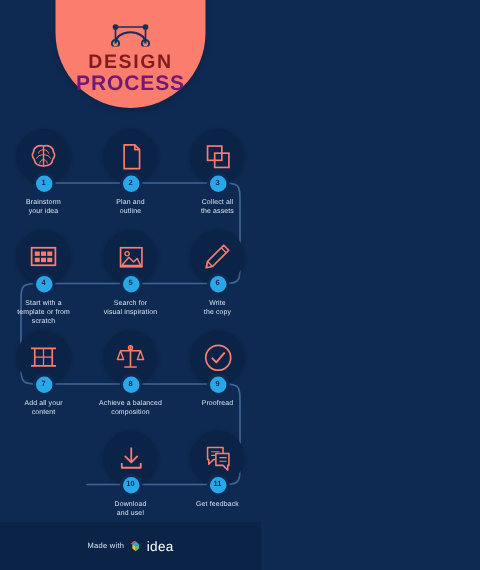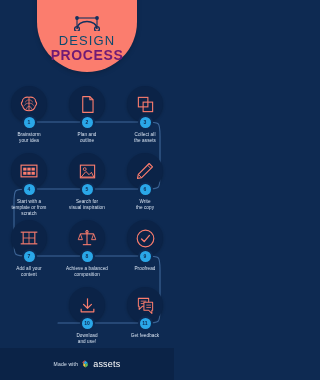--- a/index.html
+++ b/index.html
@@ -30,24 +30,24 @@
     justify-content:flex-end;
     padding-bottom:9px;
     box-sizing:border-box;
     z-index:5;
   }
   .pen-icon{
     width:30px;height:19px;
     margin-bottom:3px;
   }
   .title-design{
-    color:#0c4a6e;
+    color:#7f1d1d;
     font-size:13px;
     letter-spacing:1.1px;
-    font-weight:400;
+    font-weight:700;
     line-height:13px;
   }
   .title-process{
     color:#701a75;
     font-size:14px;
     letter-spacing:.6px;
     font-weight:bold;
     line-height:16px;
   }
 
@@ -327,16 +327,16 @@
   </div>
 
   <div class="footer">
     <span class="footer-text">Made with</span>
     <svg class="visme-mark" viewBox="0 0 24 24">
       <path d="M12,2 L18,8 L12,11 L6,8 Z" fill="#2aa7e8"></path>
       <path d="M6,8 L12,11 L12,20 L6,15 Z" fill="#f2c23e"></path>
       <path d="M18,8 L12,11 L12,20 L18,15 Z" fill="#5bbf63"></path>
       <path d="M12,2 L6,8 L3,6.5 L9,1.5 Z" fill="#e8524f"></path>
     </svg>
-    <span class="visme-word">assets</span>
+    <span class="visme-word">idea</span>
   </div>
 
 </div>
 
 </body></html>

